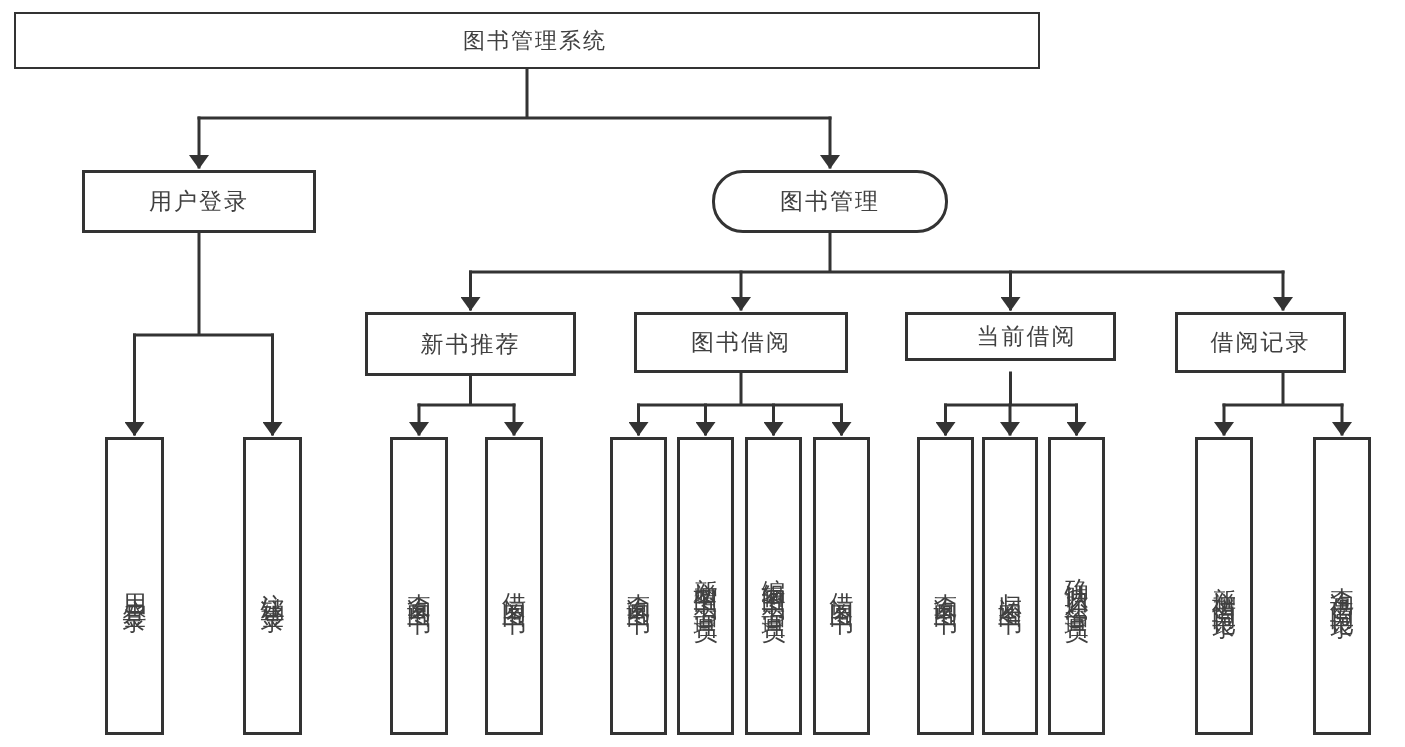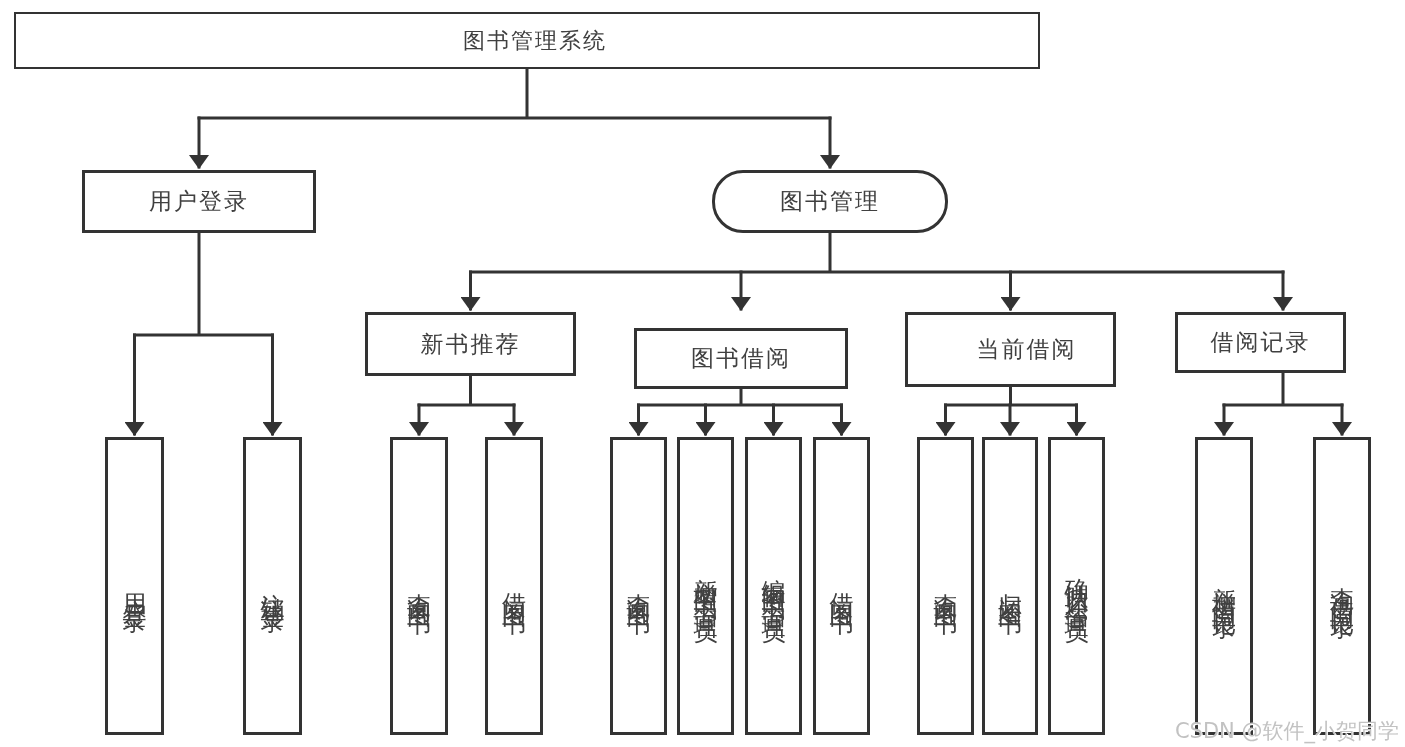--- a/index.html
+++ b/index.html
@@ -123,24 +123,24 @@
   <div class="hnode" style="left:82px;top:170px;width:234px;height:63px;">
     <span>用户登录</span>
   </div>
   <div class="hnode" style="left:712px;top:170px;width:236px;height:63px;border-radius:31px;">
     <span>图书管理</span>
   </div>
 
   <div class="hnode" style="left:365px;top:312px;width:211px;height:64px;">
     <span>新书推荐</span>
   </div>
-  <div class="hnode" style="left:634px;top:328px;width:214px;height:61px;">
+  <div class="hnode" style="left:634px;top:312px;width:214px;height:61px;">
     <span>图书借阅</span>
   </div>
-  <div class="hnode" style="left:905px;top:312px;width:211px;height:75px;padding-left:32px;">
+  <div class="hnode" style="left:905px;top:312px;width:211px;height:49px;padding-left:32px;">
     <span>当前借阅</span>
   </div>
   <div class="hnode" style="left:1175px;top:312px;width:171px;height:61px;">
     <span>借阅记录</span>
   </div>
 
   <div class="vnode" style="left:105px;width:59px;">
     <span>用户登录</span>
   </div>
   <div class="vnode" style="left:243px;width:59px;">
@@ -177,14 +177,13 @@
     <span>确认归还（管理员）</span>
   </div>
 
   <div class="vnode" style="left:1195px;width:58px;">
     <span>新增借阅记录</span>
   </div>
   <div class="vnode" style="left:1313px;width:58px;">
     <span>查询借阅记录</span>
   </div>
 
-  <div id="watermark">CSDN @软件_小贺同学</div>
 </div>
 
 </body></html>

